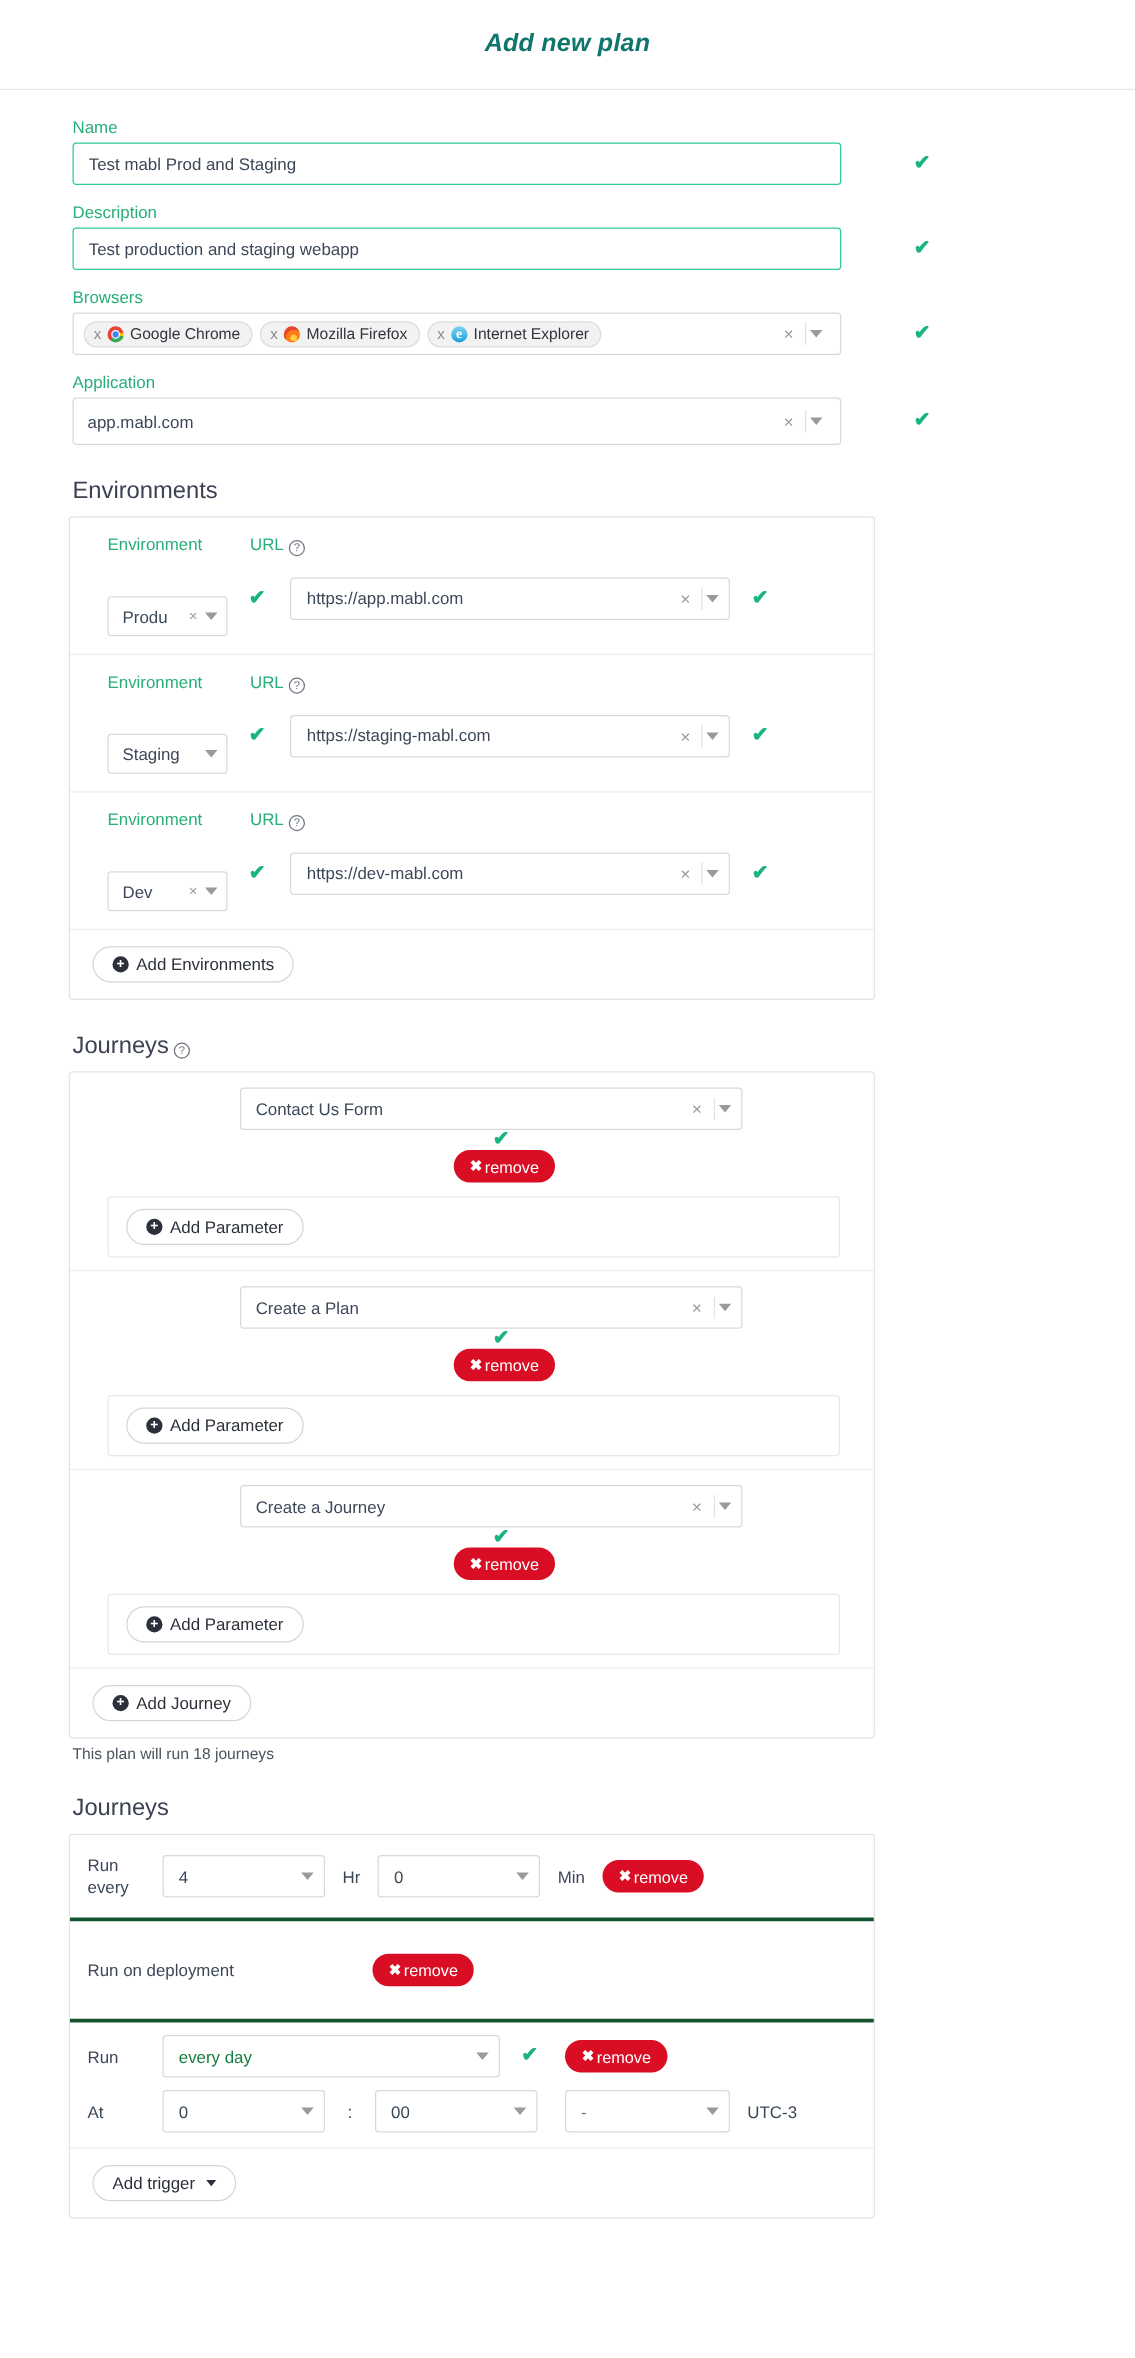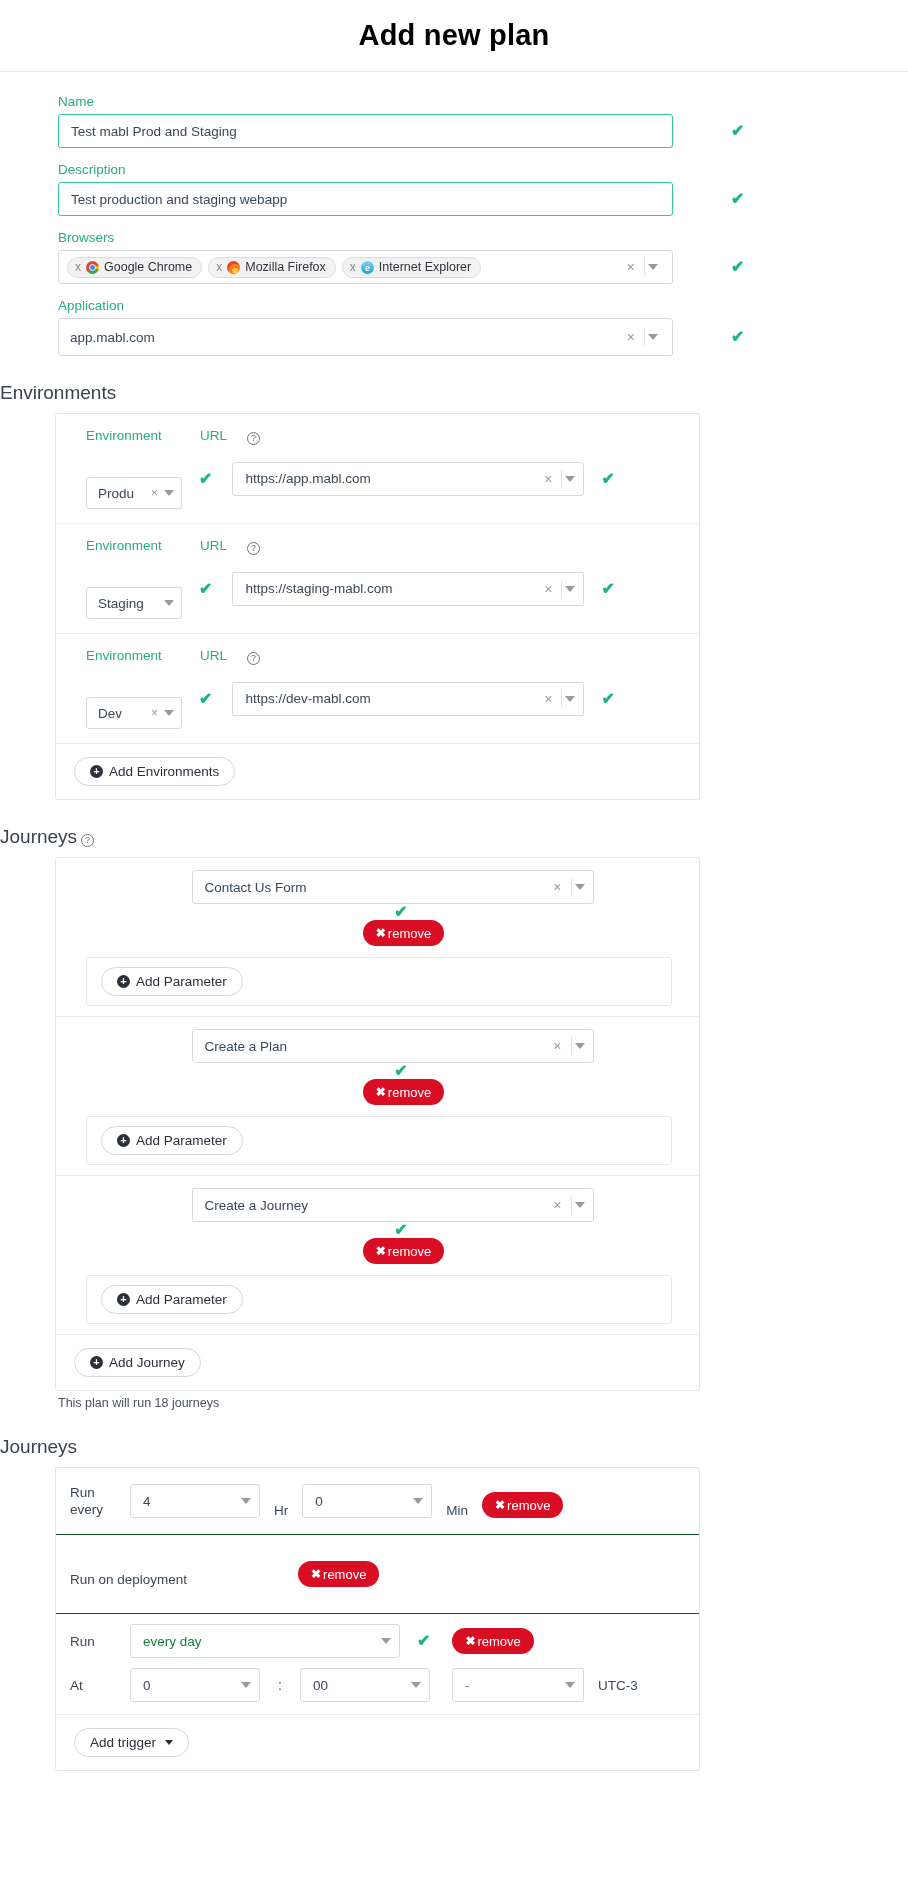--- a/index.html
+++ b/index.html
@@ -14,24 +14,25 @@
 
   
   .page-header {
     height: 72px;
     display: flex;
     align-items: center;
     justify-content: center;
     border-bottom: 1px solid #e8e8e8;
   }
   .page-title {
-    font-size: 29px;
+    font-size: 20px;
     font-weight: bold;
-    color: #000000;
+    color: #0f766e;
     letter-spacing: .2px;
+    font-style: italic;
   }
 
   
   .form-wrap { padding: 22px 0 30px 0; }
   .field-block { margin: 0 0 14px 0; padding-left: 58px; }
   .field-label {
     color: #27ae79;
     font-size: 13.5px;
     margin-bottom: 5px;
     display: block;
@@ -124,20 +125,21 @@
     border-right: 5px solid transparent;
     border-top: 6px solid #9a9a9a;
     margin: 0 8px 0 3px;
   }
   .sel-divider { width:1px; height:18px; background:#e2e2e2; }
 
   
   .section-title {
     font-size: 19px;
     color: #3c4252;
+    padding-left: 58px;
     margin: 26px 0 9px 0;
     display: flex;
     align-items: center;
     gap: 4px;
   }
   .help-icon {
     width: 13px; height: 13px; border-radius: 50%;
     border: 1px solid #6d7480; color: #6d7480;
     font-size: 9px; line-height: 11px; text-align: center;
     display:inline-block; font-family:"Liberation Sans", sans-serif;
@@ -152,21 +154,21 @@
     border-radius: 3px;
     background: #fff;
   }
   .panel-row { padding: 14px 0 14px 30px; border-bottom: 1px solid #ececec; }
   .panel-row:last-child { border-bottom: none; }
   .panel-foot { padding: 13px 0 13px 18px; }
 
   
   .env-heads { display: flex; margin-bottom: 5px; }
   .env-heads .h-env { width: 114px; color:#27ae79; font-size: 13.5px; }
-  .env-heads .h-url { color:#27ae79; font-size: 13.5px; display:flex; gap:20px; align-items:center; }
+  .env-heads .h-url { color:#27ae79; font-size: 13.5px; display:flex; gap:4px; align-items:center; }
   .env-line { display: flex; align-items: center; }
 
   .mini-select {
     width: 96px; height: 32px;
     border: 1px solid #d9d9d9; border-radius: 3px; background:#fff;
     display: flex; align-items: center; padding-left: 11px;
     font-size: 13.5px; color:#3c4858;margin-top:29px;
   }
   .mini-select .sel-clear { padding: 0 4px; font-size: 12px; }
   .mini-select .sel-caret { margin: 0 7px 0 2px; }
@@ -231,21 +233,21 @@
   .remove-btn .x { font-weight: bold; font-size: 12px; }
 
   .plan-note {
     padding-left: 58px;
     font-size: 12.5px;
     color: #4a5160;
     margin-top: 5px;
   }
 
   
-  .trig-row { display: flex; align-items: flex-end; padding: 16px 0 16px 14px; border-bottom: 1px solid #14532d; }
+  .trig-row { display: flex; align-items: center; padding: 16px 0 16px 14px; border-bottom: 3px solid #14532d; }
   .trig-label { font-size: 13.5px; color:#3c4858; width: 60px; line-height: 17px; }
   .num-select {
     width: 130px; height: 34px;
     border: 1px solid #d9d9d9; border-radius: 3px; background:#fff;
     display:flex; align-items:center; padding-left: 12px;
     font-size: 13.5px; color:#3c4858;
   }
   .unit-label { font-size: 13.5px; color:#3c4858; margin: 0 14px; }
   .run-select {
     width: 270px; height: 34px;

